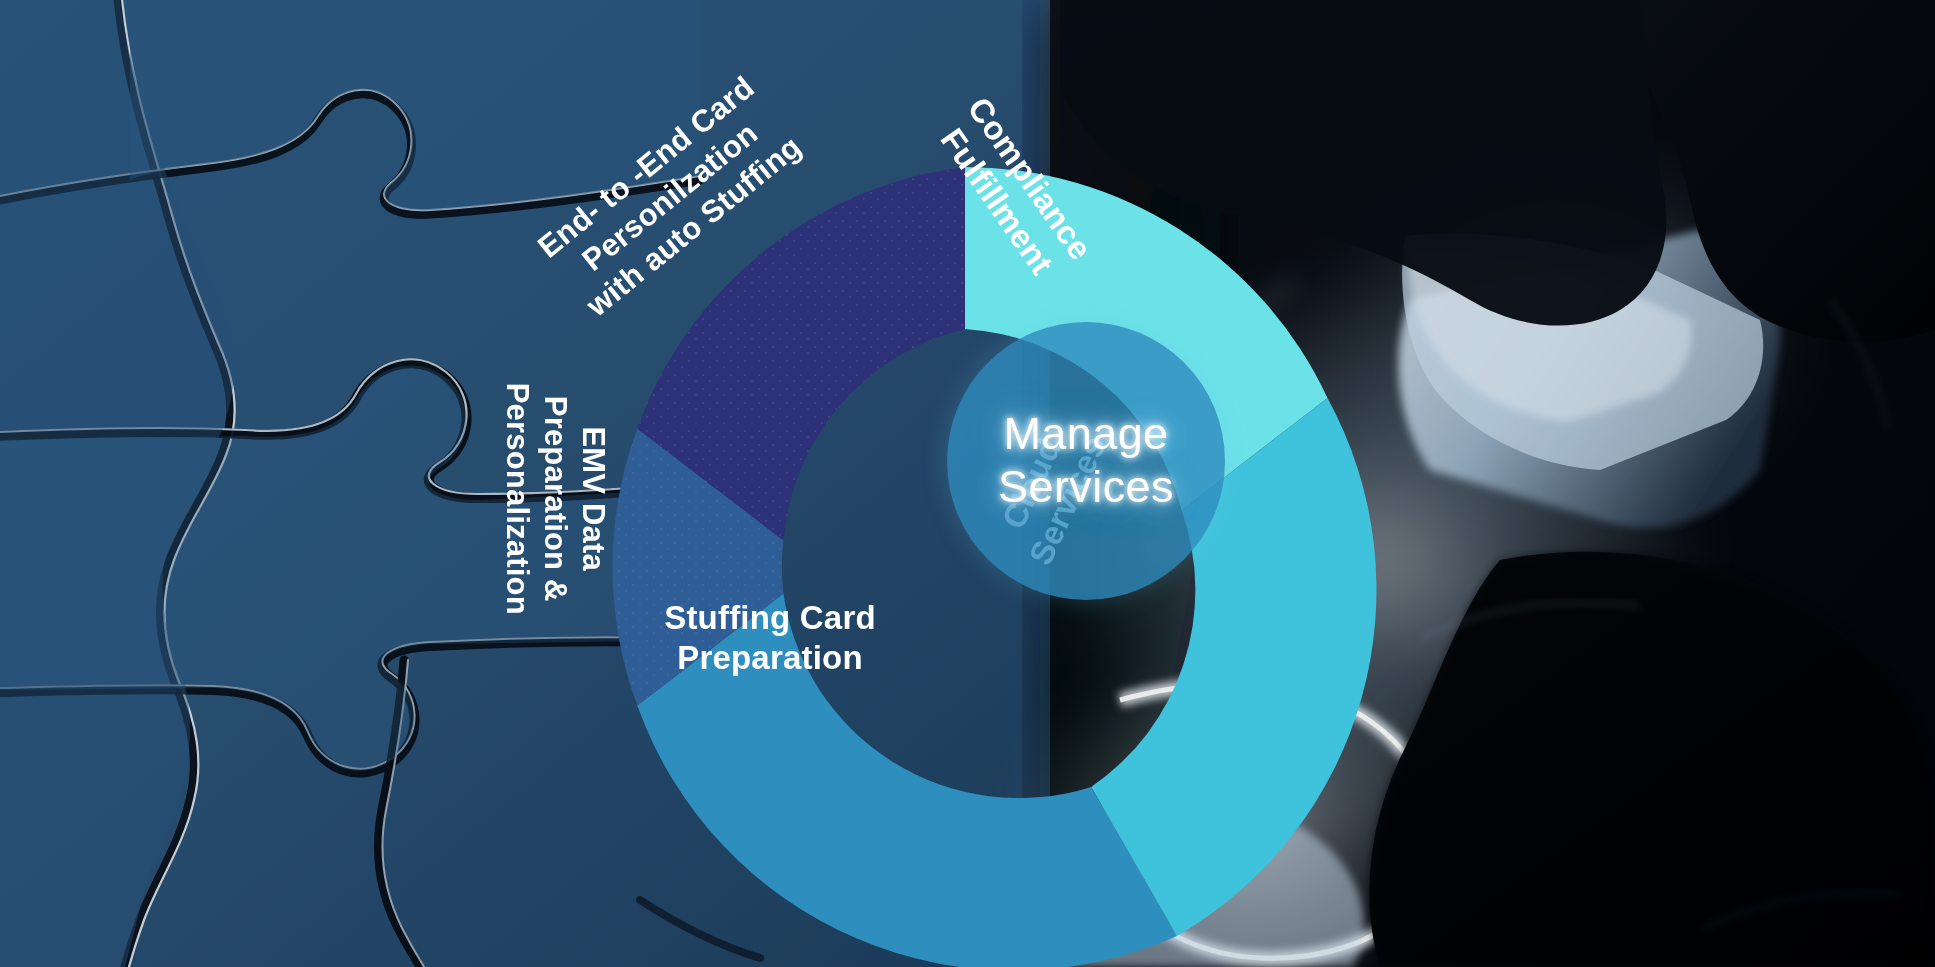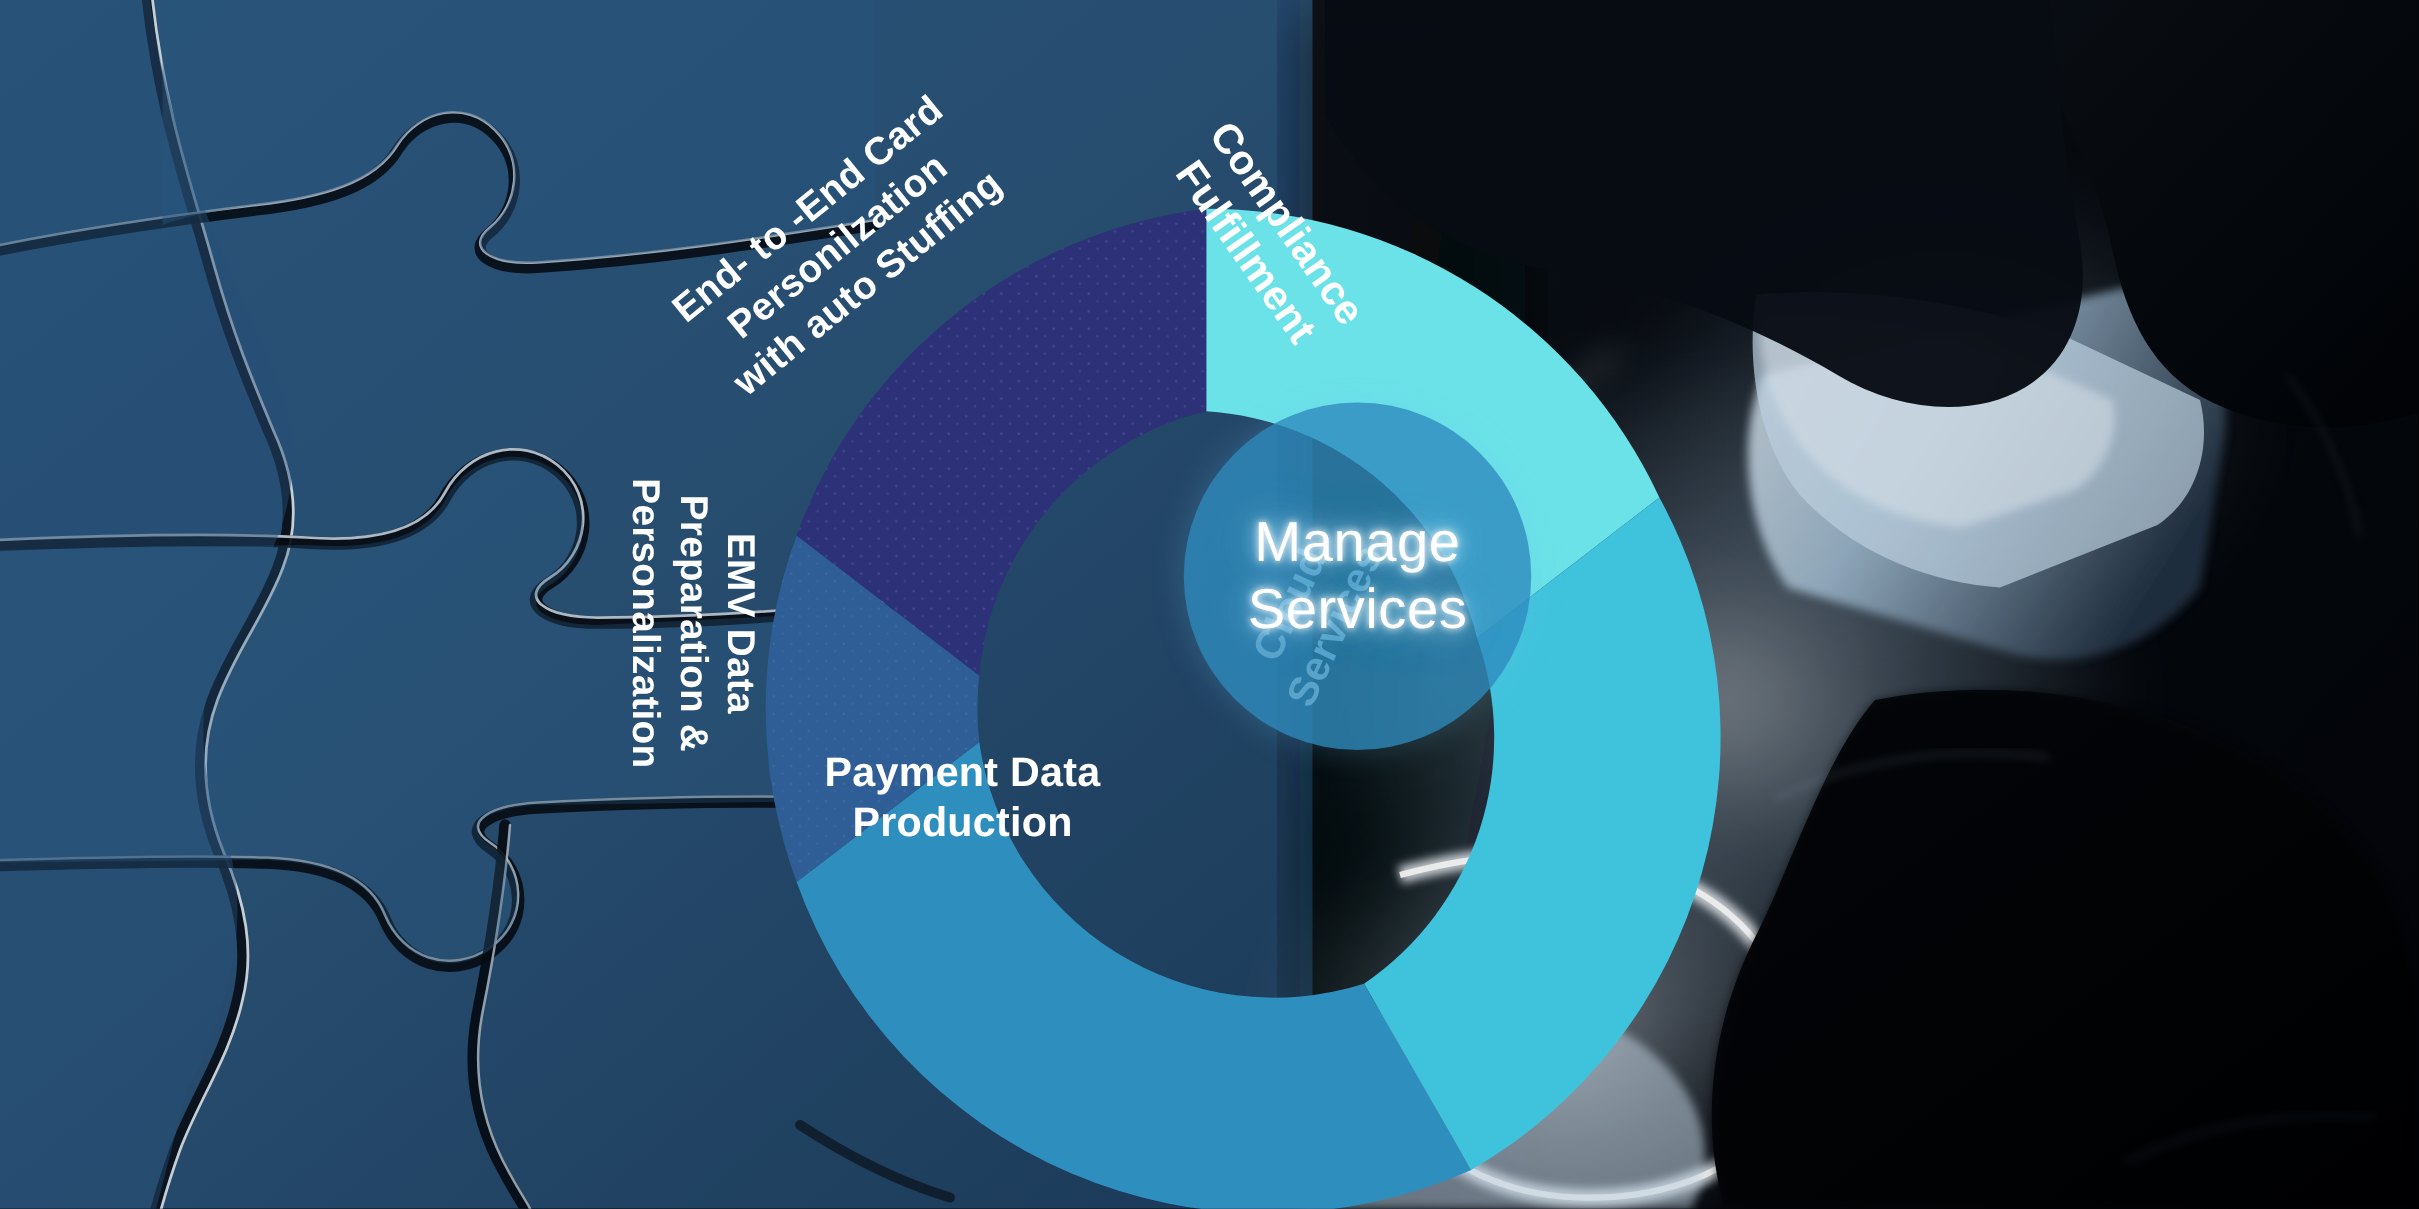--- a/index.html
+++ b/index.html
@@ -296,22 +296,22 @@
     <div>Compliance</div>
     <div>Fulfillment</div>
   </div>
 
   <div class="seg-label" id="label-cloud">
     <div>Cloud</div>
     <div>Services</div>
   </div>
 
   <div class="seg-label" id="label-payment">
-    <div>Payment Data</div>
-    <div>Production</div>
+    <div>Stuffing Card</div>
+    <div>Preparation</div>
   </div>
 
   <div class="seg-label" id="label-emv">
     <div>EMV Data</div>
     <div>Preparation &amp;</div>
     <div>Personalization</div>
   </div>
 
   <div id="hub">
     <div id="hub-text">

